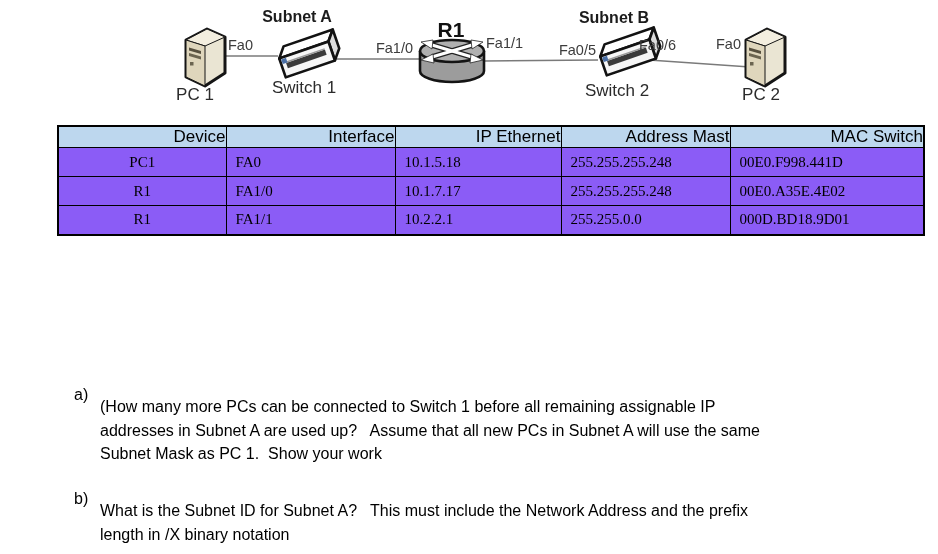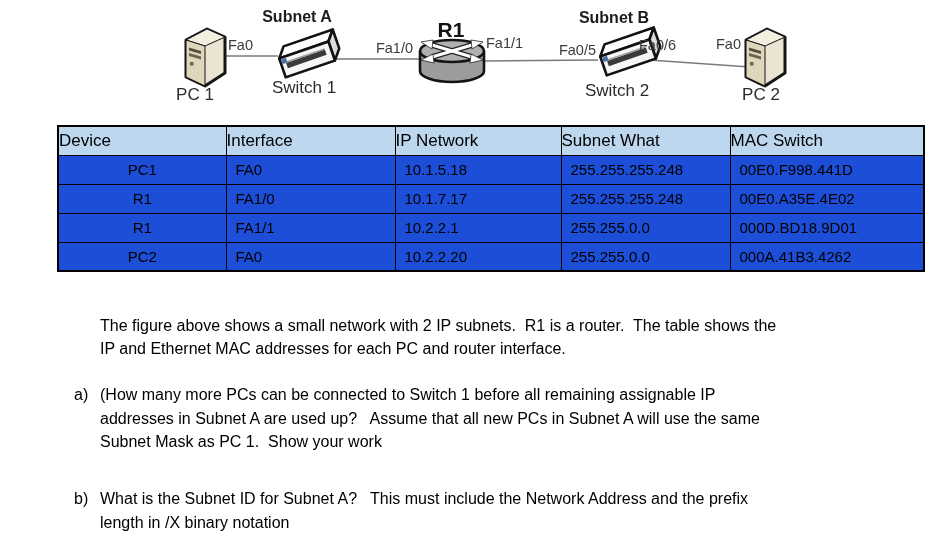--- a/index.html
+++ b/index.html
@@ -27,54 +27,54 @@
     position: absolute;
     left: 57px;
     top: 125px;
     border-collapse: collapse;
     table-layout: fixed;
     border: 2.5px solid #000;
   }
   #addr-table th {
     background: #BDD7EE;
     border: 1.5px solid #000;
-    height: 29px;
+    height: 21px;
     font-size: 17px;
     font-weight: normal;
-    text-align: left;
+    text-align: right;
     padding: 0;
   }
   #addr-table td {
     border: 1.5px solid #000;
     height: 29px;
-    font-family: Liberation Sans, sans-serif;
+    font-family: Liberation Serif, serif;
     font-size: 15px;
     padding: 0 0 0 9px;
     text-align: left;
-    background: #1d4ed8;
+    background: #8b5cf6;
   }
   #addr-table td.c-device { text-align: center; padding: 0; }
 
   
   .intro {
     position: absolute;
     left: 100px;
     top: 314px;
     font-size: 16px;
     line-height: 23px;
     white-space: pre-wrap;
   }
   .question {
     position: absolute;
     display: flex;
     font-size: 16px;
     line-height: 23.5px;
   }
   .q-marker { width: 26px; flex: 0 0 26px; }
-  .q-text { white-space: pre-wrap; }
+  .q-text { white-space: pre-wrap; margin-top: 12px; }
   #question-a { left: 74px; top: 383px; }
   #question-b { left: 74px; top: 487px; }
 </style>
 </head>
 <body>
 
 <div id="page">
 
   <svg id="diagram" width="938" height="115" viewBox="0 0 938 115">
     <defs>
@@ -149,22 +149,22 @@
       <col style="width:168px">
         <col style="width:169px">
         <col style="width:166px">
       <col style="width:169px">
         <col style="width:194px">
     </colgroup>
     <thead>
       <tr>
         <th>Device</th>
         <th>Interface</th>
-        <th>IP Network</th>
-        <th>Subnet What</th>
+        <th>IP Ethernet</th>
+        <th>Address Mast</th>
         <th>MAC Switch</th>
       </tr>
     </thead>
     <tbody>
       <tr>
         <td class="c-device">PC1</td>
         <td>FA0</td>
         <td>10.1.5.18</td>
         <td>255.255.255.248</td>
         <td>00E0.F998.441D</td>
@@ -176,32 +176,23 @@
         <td>255.255.255.248</td>
         <td>00E0.A35E.4E02</td>
       </tr>
       <tr>
         <td class="c-device">R1</td>
         <td>FA1/1</td>
         <td>10.2.2.1</td>
         <td>255.255.0.0</td>
         <td>000D.BD18.9D01</td>
       </tr>
-      <tr>
-        <td class="c-device">PC2</td>
-        <td>FA0</td>
-        <td>10.2.2.20</td>
-        <td>255.255.0.0</td>
-        <td>000A.41B3.4262</td>
-      </tr>
     </tbody>
   </table>
 
-  <div class="intro">The figure above shows a small network with 2 IP subnets.  R1 is a router.  The table shows the
-IP and Ethernet MAC addresses for each PC and router interface.</div>
 
   <div class="question" id="question-a">
     <span class="q-marker">a)</span>
     <div class="q-text">(How many more PCs can be connected to Switch 1 before all remaining assignable IP
 addresses in Subnet A are used up?   Assume that all new PCs in Subnet A will use the same
 Subnet Mask as PC 1.  Show your work</div>
   </div>
 
   <div class="question" id="question-b">
     <span class="q-marker">b)</span>

